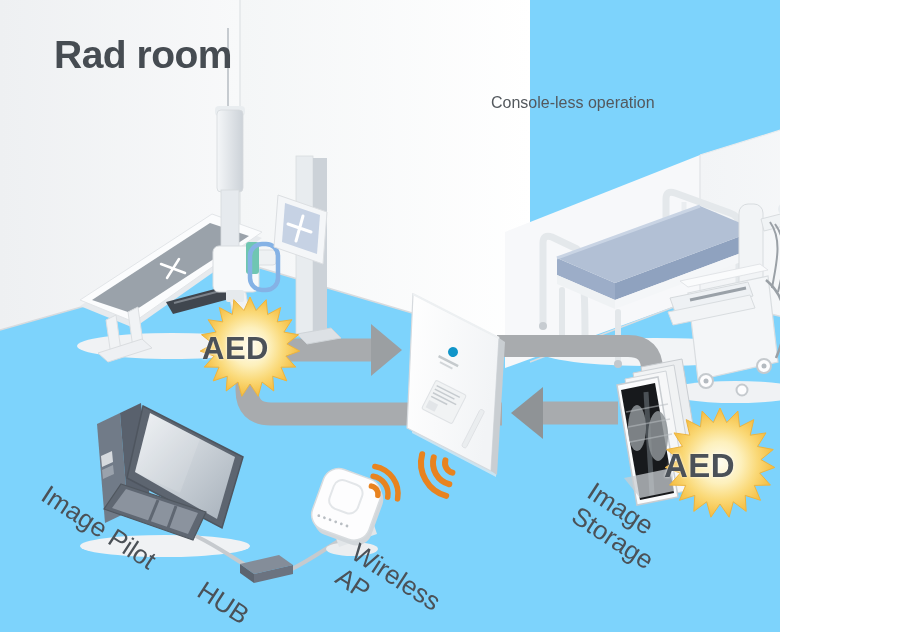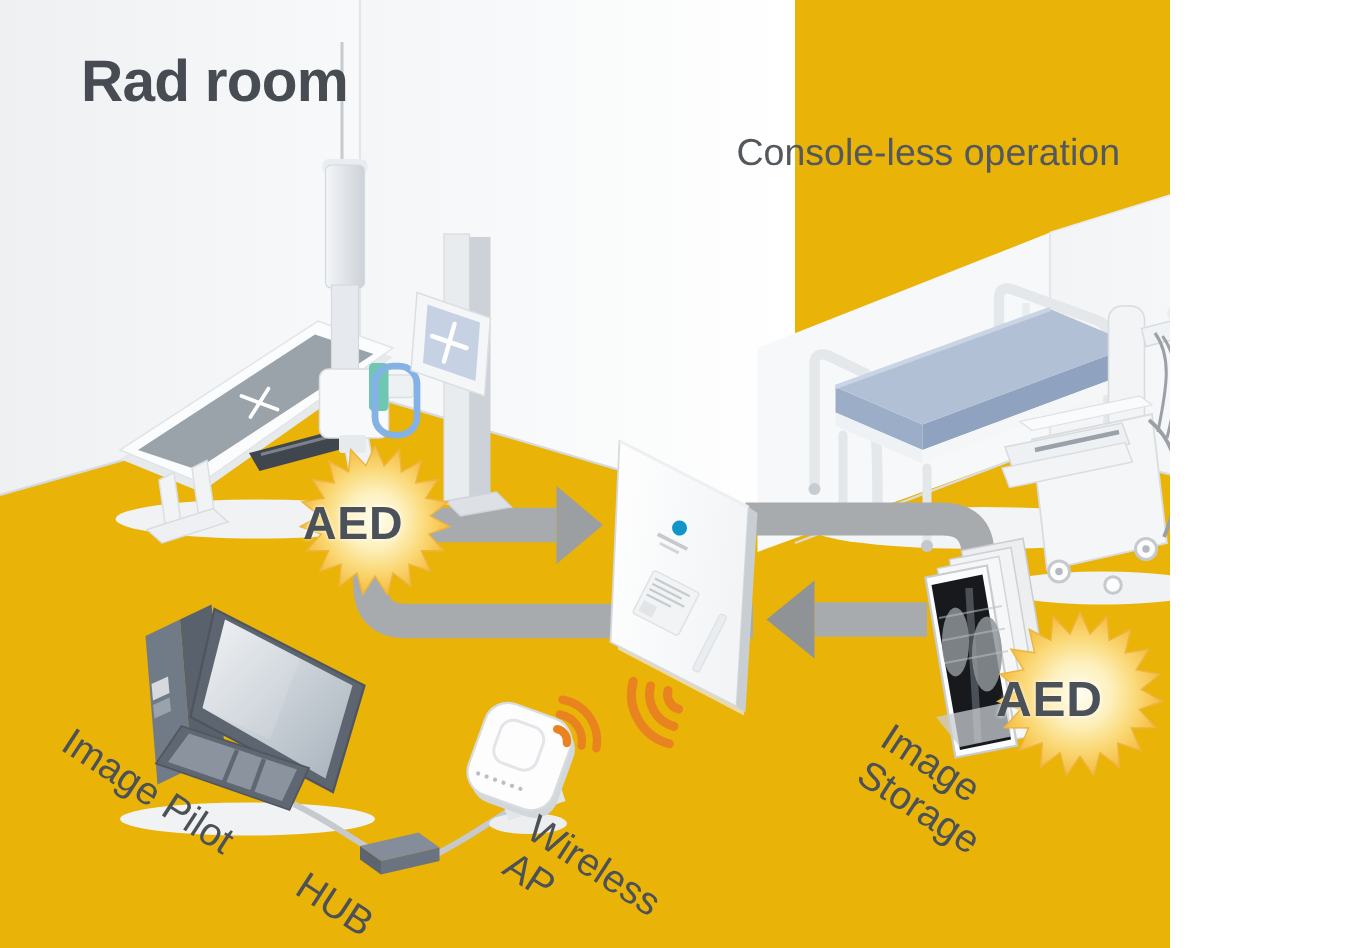--- a/index.html
+++ b/index.html
@@ -1,21 +1,21 @@
 <!DOCTYPE html>
 <html><head>
 <meta charset="utf-8">
 <style>
   html,body{margin:0;padding:0;background:#fff;}
-  #stage{position:relative;width:780px;height:632px;overflow:hidden;background:#eab308;
+  #stage{position:relative;width:780px;height:632px;overflow:hidden;background:#7dd3fc;
          font-family:"Liberation Sans",sans-serif;}
   #art{position:absolute;left:0;top:0;}
   .txt{position:absolute;color:#43494f;}
   .title{font-size:39px;font-weight:600;letter-spacing:-.5px;color:#464c52;}
-  .subtitle{font-size:25px;font-weight:400;color:#53585d;line-height:33px;}
+  .subtitle{font-size:16px;font-weight:400;color:#53585d;line-height:33px;}
   .lbl{font-size:26px;color:#4b5157;line-height:29px;transform-origin:left top;transform:rotate(33deg);white-space:nowrap;}
   .aed{font-weight:700;color:#4b5158;letter-spacing:.5px;
        text-shadow:0 0 3px rgba(255,255,255,.85);}
   .aed1{font-size:31px;}
   .aed2{font-size:33px;}
 </style>
 </head>
 <body>
 
 <div id="stage">

